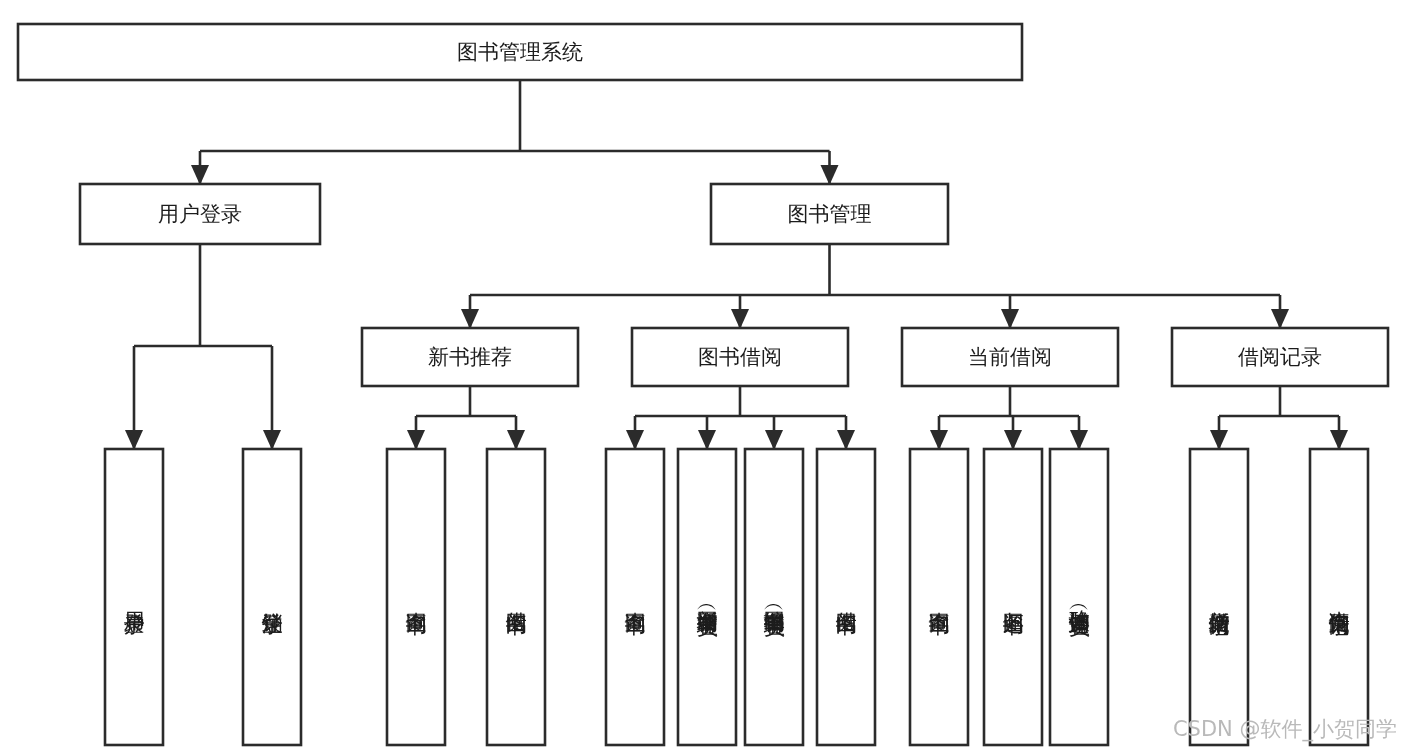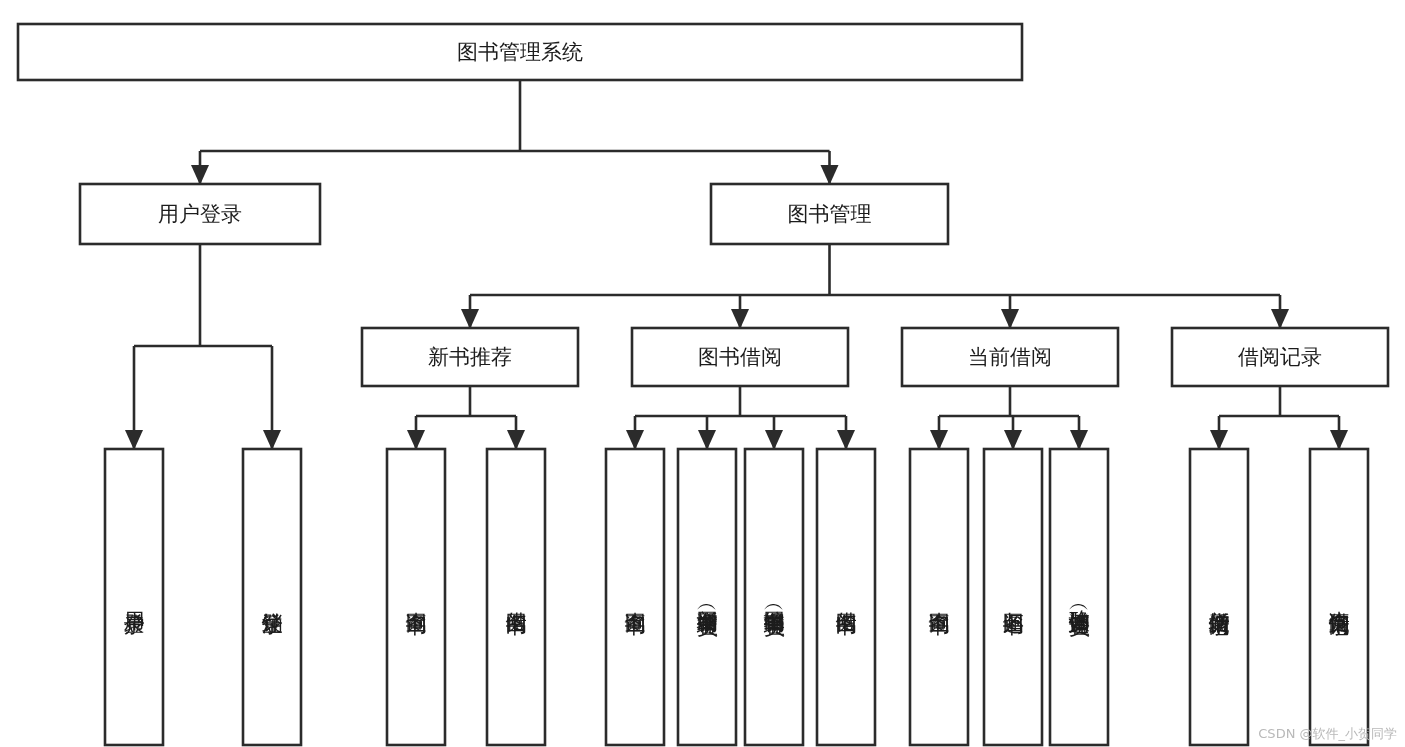--- a/index.html
+++ b/index.html
@@ -64,21 +64,21 @@
     line-height: 1.06;
     color: #1c1c1c;
     letter-spacing: 1px;
     white-space: nowrap;
   }
   #watermark {
     position: absolute;
     right: 8px;
     bottom: 4px;
     font-family: "DejaVu Sans", "Liberation Sans", sans-serif;
-    font-size: 13px;
+    font-size: 21px;
     color: #b9b9b9;
     white-space: nowrap;
     pointer-events: none;
   }
 </style>
 </head>
 <body>
 
 <div id="diagram-root">
   <svg class="diagram-canvas" viewBox="0 0 1405 747">

